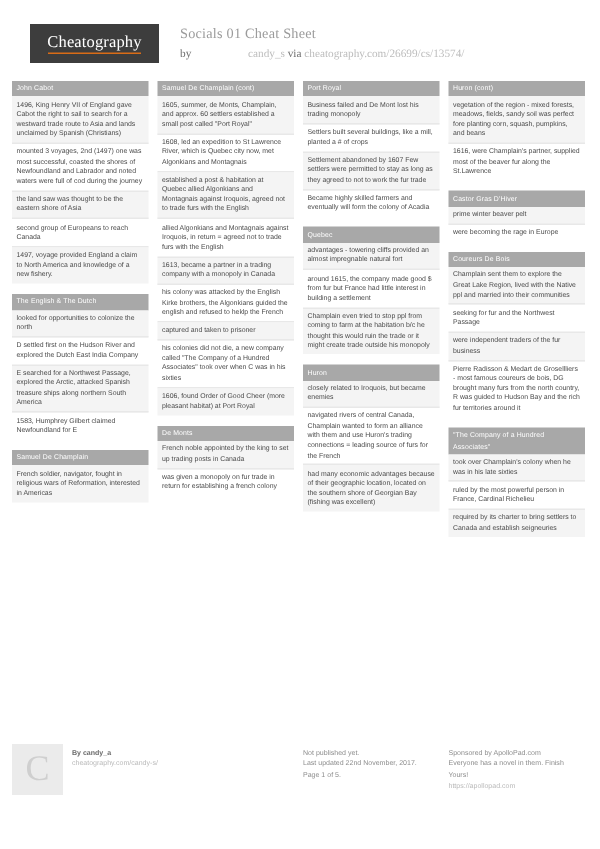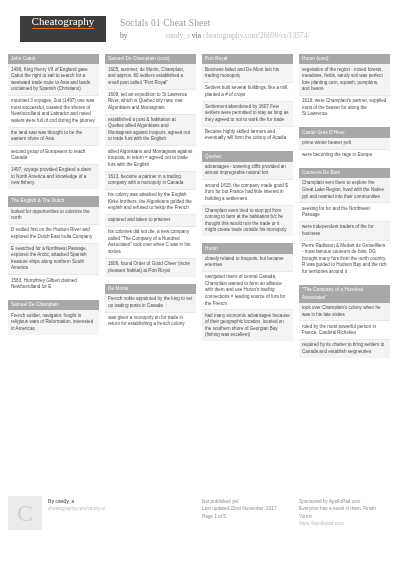--- a/index.html
+++ b/index.html
@@ -14,21 +14,21 @@
   
   .header {
     display: flex;
     align-items: flex-start;
     padding: 16px 8px 8px 8px;
     height: 54px;
   }
   .logo-box {
     width: 86px; height: 26px;
     background: #3d3d3d;
-    display: flex; align-items: flex-start; justify-content: center;
+    display: flex; align-items: center; justify-content: center;
     flex: 0 0 auto;
     margin-left: 12px;
   }
   .logo-text {
     color: #ffffff;
     font-family: "Liberation Serif", serif;
     font-size: 11px;
     letter-spacing: .1px;
     border-bottom: 1.4px solid #d96c17;
     padding-bottom: 1px;

